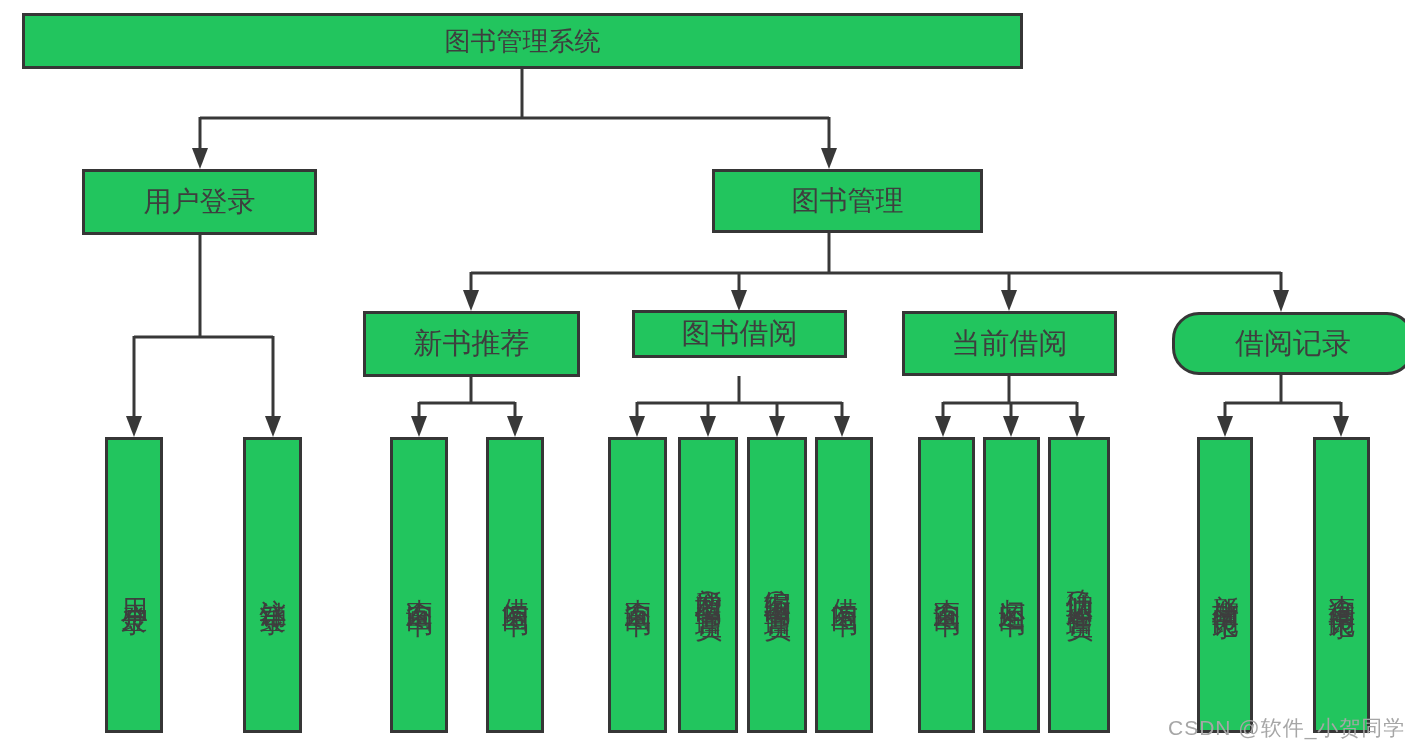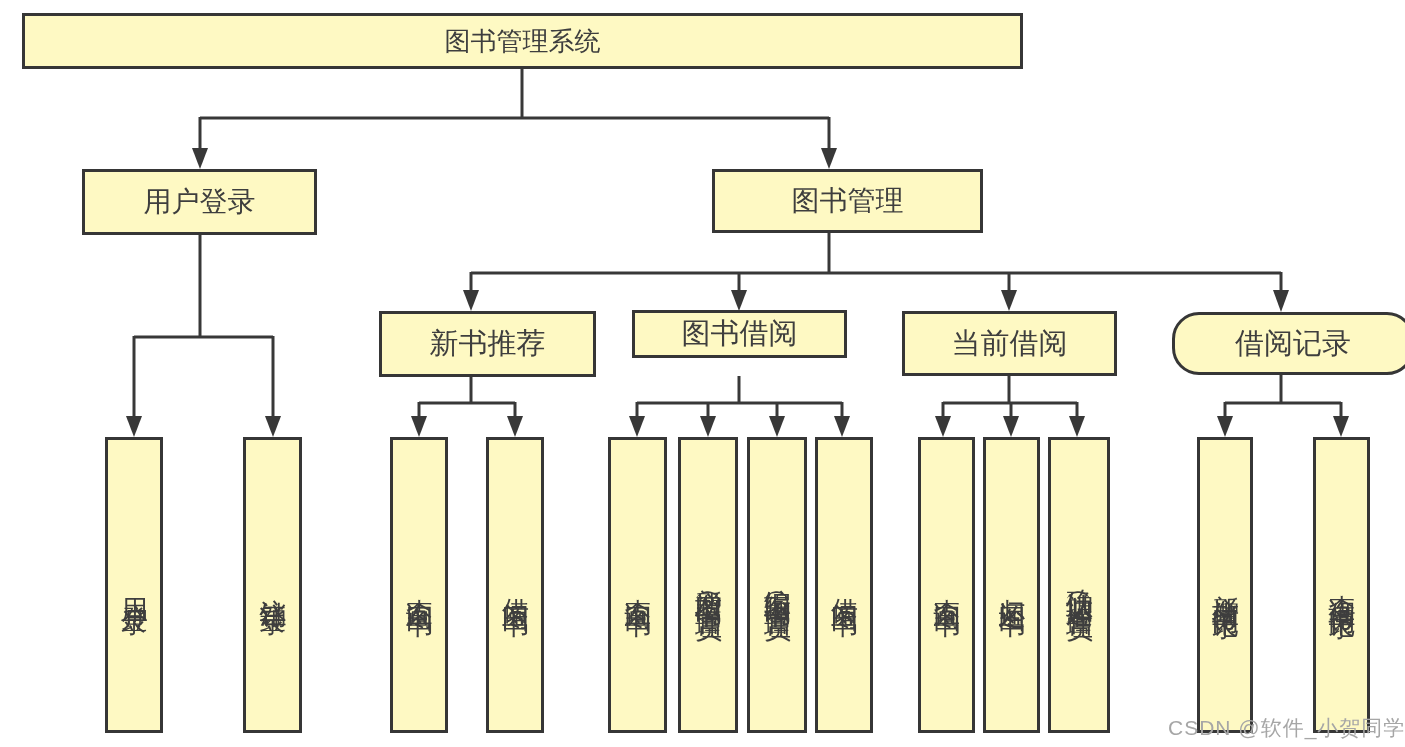--- a/index.html
+++ b/index.html
@@ -8,21 +8,21 @@
     width:1405px;height:747px;
     background:#ffffff;
     font-family:"Liberation Sans","DejaVu Sans",sans-serif;
     color:#3e3e3e;
     overflow:hidden;
   }
   #wires{position:absolute;left:0;top:0;width:1405px;height:747px;}
   .node{
     position:absolute;
     box-sizing:border-box;
-    background:#fef9c3;
+    background:#22c55e;
     border:3px solid #363636;
     display:flex;align-items:center;justify-content:center;
     text-align:center;
     white-space:nowrap;
   }
   .node.root{font-size:26px;}
   .node.l2{font-size:28px;}
   .node.l3{font-size:29px;}
   .leaf span{
     writing-mode:vertical-rl;
@@ -116,21 +116,21 @@
     <span>图书管理系统</span>
   </div>
 
   <div class="node l2" style="left:82px;top:169px;width:235px;height:66px;">
     <span>用户登录</span>
   </div>
   <div class="node l2" style="left:712px;top:169px;width:271px;height:64px;">
     <span>图书管理</span>
   </div>
 
-  <div class="node l3" style="left:363px;top:311px;width:217px;height:66px;margin-left:16px;">
+  <div class="node l3" style="left:363px;top:311px;width:217px;height:66px;">
     <span>新书推荐</span>
   </div>
   <div class="node l3" style="left:632px;top:310px;width:215px;height:48px;">
     <span>图书借阅</span>
   </div>
   <div class="node l3" style="left:902px;top:311px;width:215px;height:65px;text-align:right;">
     <span>当前借阅</span>
   </div>
   <div class="node l3" style="left:1172px;top:312px;width:242px;height:63px;border-radius:27px;">
     <span>借阅记录</span>

